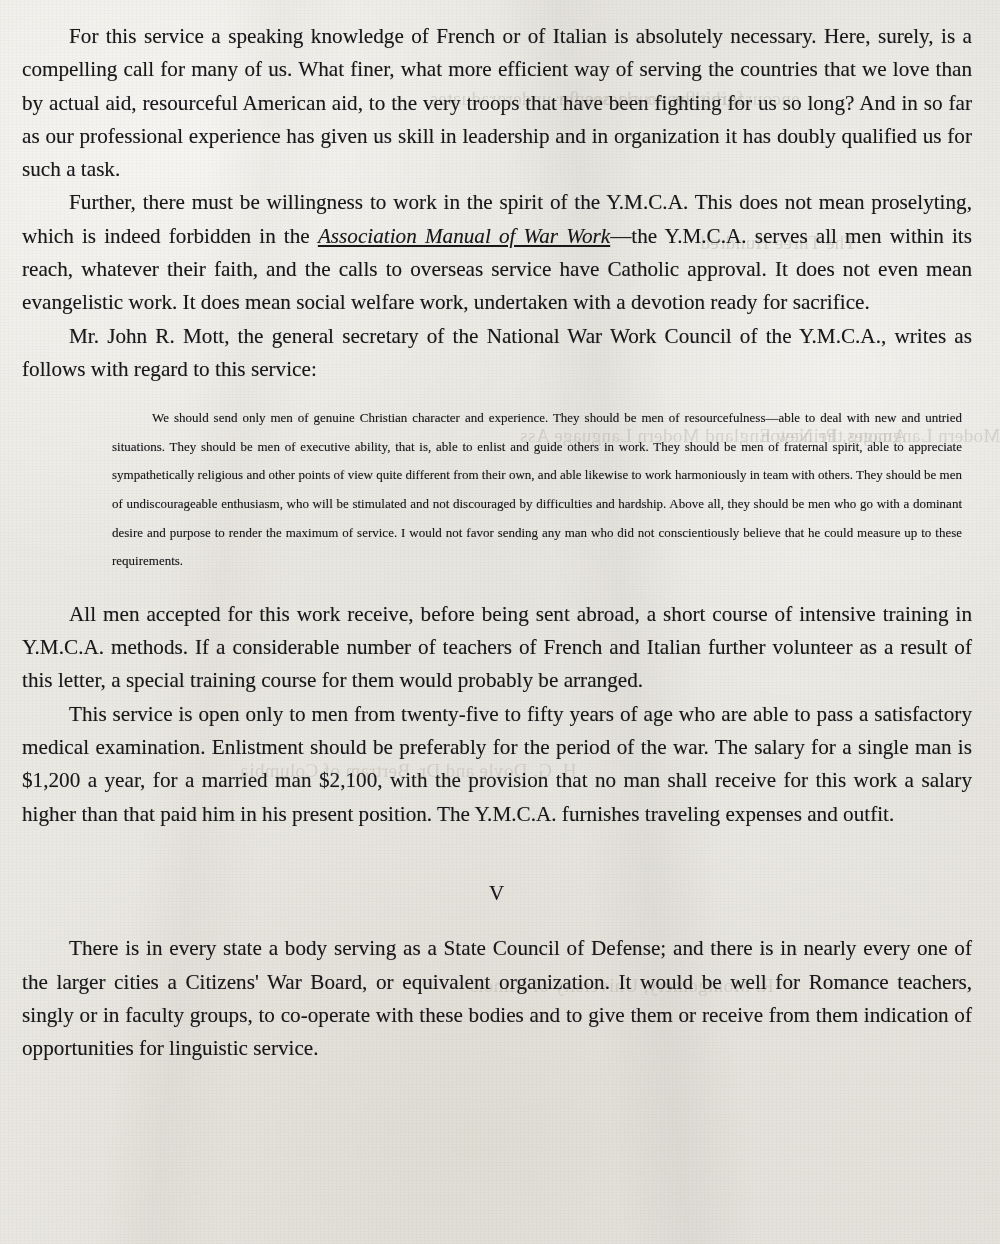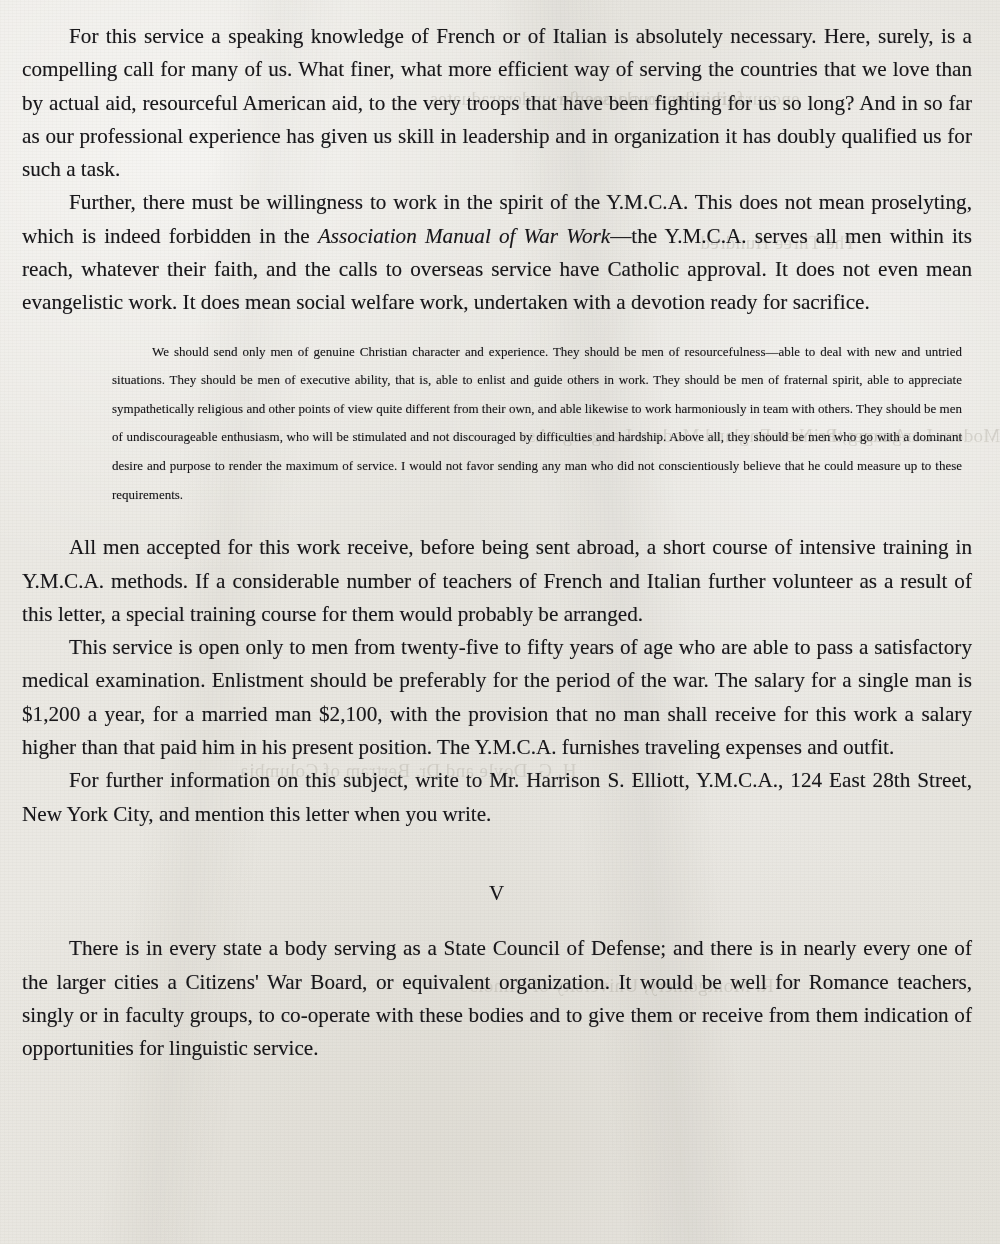--- a/index.html
+++ b/index.html
@@ -95,21 +95,21 @@
   #gap-after-quote { height: 22px; }
 
   .section-mark {
     text-align: center;
     text-indent: 0;
     margin: 46px 0 22px 0;
     font-size: 21px;
     letter-spacing: 1px;
   }
 
-  em { font-style: italic; }
+  em { font-style: italic; text-decoration: underline; }
 
   
   #text-layer, #quote-block {
     text-shadow: 0 0 0.7px rgba(30,28,32,0.35);
   }
 </style>
 </head>
 <body>
 
 <div id="page">
@@ -124,32 +124,32 @@
 
   <div id="grain"></div>
 
   <div id="text-layer">
 
 
     <p>For this service a speaking knowledge of French or of Italian is absolutely necessary.   Here, surely, is a compelling call for many of us.   What finer, what more efficient way of serving the countries that we love than by actual aid, resourceful American aid, to the very troops that have been fighting for us so long?   And in so far as our professional experience has given us skill in leadership and in organization it has doubly qualified us for such a task.</p>
 
     <p><span>Further, there must be willingness to work in the spirit of the Y.M.C.A.   This does not mean proselyting, which is indeed forbidden in the </span><em>Association Manual of War Work</em><span>—the Y.M.C.A. serves all men within its reach, whatever their faith, and the calls to overseas service have Catholic approval.   It does not even mean evangelistic work.   It does mean social welfare work, undertaken with a devotion ready for sacrifice.</span></p>
 
+    <p>Mr. John R. Mott, the general secretary of the National War Work Council of the Y.M.C.A., writes as follows with regard to this service:</p>
 
     <div id="quote-block">
       <p>We should send only men of genuine Christian character and experience.   They should be men of resourcefulness—able to deal with new and untried situations.   They should be men of executive ability, that is, able to enlist and guide others in work.   They should be men of fraternal spirit, able to appreciate sympathetically religious and other points of view quite different from their own, and able likewise to work harmoniously in team with others.   They should be men of undiscourageable enthusiasm, who will be stimulated and not discouraged by difficulties and hardship.   Above all, they should be men who go with a dominant desire and purpose to render the maximum of service.   I would not favor sending any man who did not conscientiously believe that he could measure up to these requirements.</p>
     </div>
 
     <div id="gap-after-quote"></div>
 
     <p>All men accepted for this work receive, before being sent abroad, a short course of intensive training in Y.M.C.A. methods.   If a considerable number of teachers of French and Italian further volunteer as a result of this letter, a special training course for them would probably be arranged.</p>
 
     <p>This service is open only to men from twenty-five to fifty years of age who are able to pass a satisfactory medical examination.   Enlistment should be preferably for the period of the war. The salary for a single man is $1,200 a year, for a married man $2,100, with the provision that no man shall receive for this work a salary higher than that paid him in his present position. The Y.M.C.A. furnishes traveling expenses and outfit.</p>
 
-    <p>For further information on this subject, write to Mr. Harrison S. Elliott, Y.M.C.A., 124 East 28th Street, New York City, and mention this letter when you write.</p>
 
     <p class="section-mark">V</p>
 
     <p>There is in every state a body serving as a State Council of Defense;  and there is in nearly every one of the larger cities a Citizens' War Board, or equivalent organization.   It would be well for Romance teachers, singly or in faculty groups, to co-operate with these bodies and to give them or receive from them indication of opportunities for linguistic service.</p>
 
   </div>
 
   <div id="crease"></div>
 
 </div>

